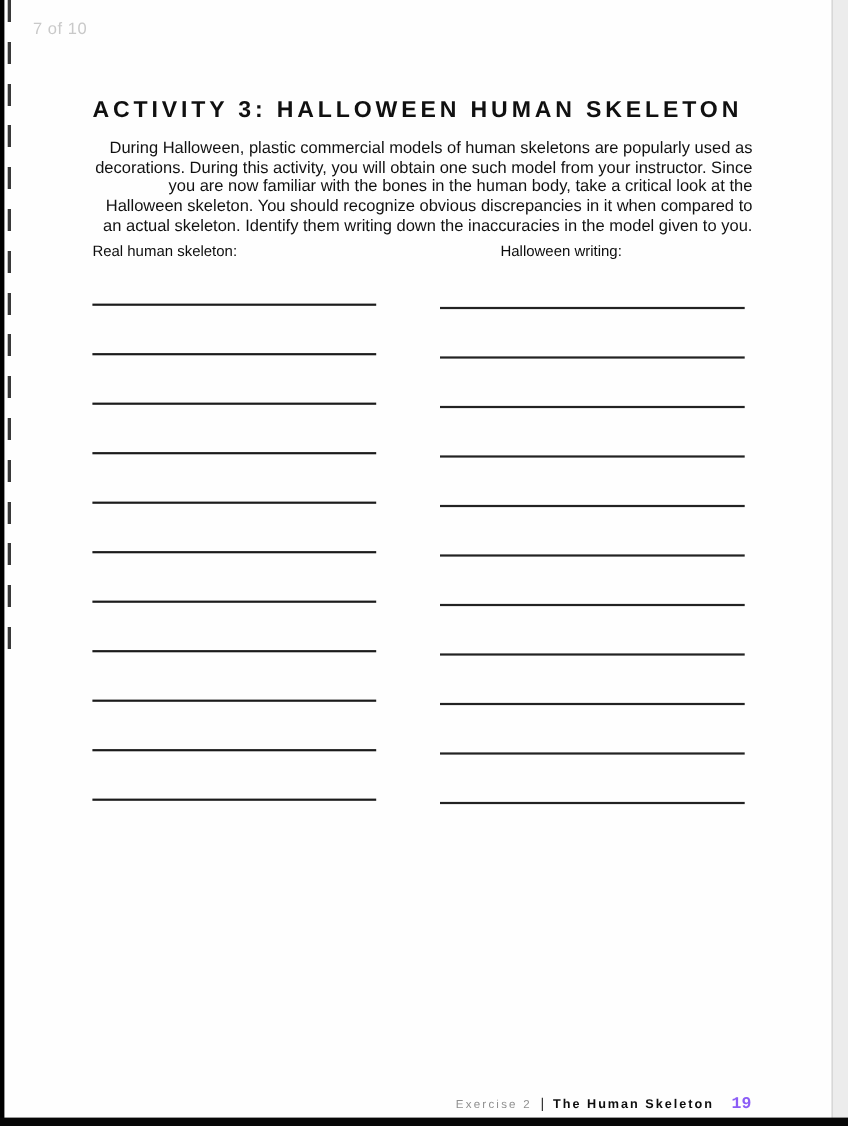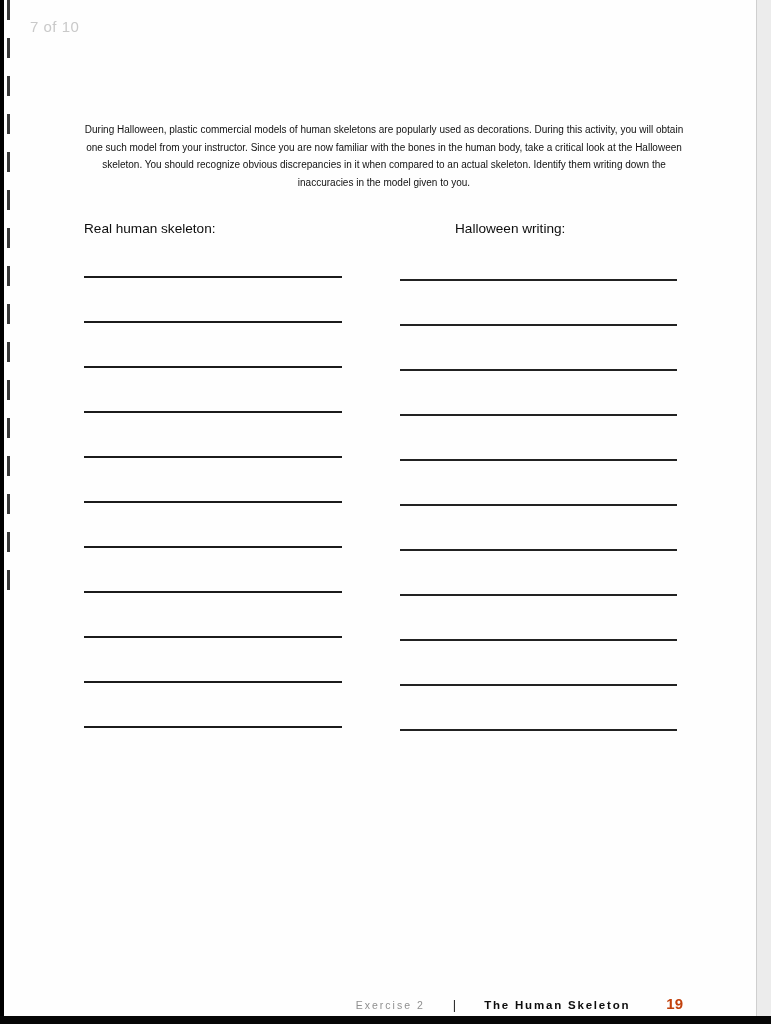--- a/index.html
+++ b/index.html
@@ -43,24 +43,24 @@
     color: #101010;
     white-space: nowrap;
   }
 
   
   .intro {
     position: absolute;
     left: 84px;
     top: 111px;
     width: 600px;
-    font-size: 10px;
+    font-size: 15px;
     line-height: 17.7px;
     color: #111;
-    text-align: center;
+    text-align: right;
   }
 
   
   .col-header {
     position: absolute;
     top: 221px;
     font-size: 13.6px;
     font-weight: normal;
     color: #0d0d0d;
   }
@@ -80,21 +80,20 @@
   .lines-col.right .blank-line { border-bottom-color: #222; }
 
   
   .footer {
     position: absolute;
     right: 88px;
     top: 995px;
     display: flex;
     align-items: baseline;
     white-space: nowrap;
-    gap: 20px;
   }
   .footer-exercise {
     color: #8f8f8f;
     font-size: 10.5px;
     letter-spacing: 2px;
   }
   .footer-sep {
     color: #2a2a2a;
     font-size: 13px;
     margin: 0 8px;
@@ -103,21 +102,22 @@
     font-weight: bold;
     font-size: 11.5px;
     letter-spacing: 1.8px;
     color: #0d0d0d;
     text-align: right;
   }
   .footer-page {
     font-weight: bold;
     font-size: 15px;
     margin-left: 16px;
-    color: #c2410c;
+    color: #8b5cf6;
+    font-family: Liberation Mono, monospace;
   }
 
   
   .edge-left {
     position: absolute;
     left: 0; top: 0;
     width: 4px; height: 100%;
     background: #000;
   }
   .edge-left-dashes {
@@ -141,20 +141,21 @@
     border-left: 1px solid #cfcfcf;
   }
 </style>
 </head>
 <body>
 
 <div class="page">
 
   <span class="page-indicator">7 of 10</span>
 
+  <h1 class="activity-title">ACTIVITY 3: HALLOWEEN HUMAN SKELETON</h1>
 
   <p class="intro">During Halloween, plastic commercial models of human skeletons are popularly used as decorations. During this activity, you will obtain one such model from your instructor. Since you are now familiar with the bones in the human body, take a critical look at the Halloween skeleton. You should recognize obvious discrepancies in it when compared to an actual skeleton. Identify them writing down the inaccuracies in the model given to you.</p>
 
   <div class="col-header left">Real human skeleton:</div>
 
   <div class="col-header right">Halloween writing:</div>
 
   <div class="lines-col left">
       <div class="blank-line"></div>
       <div class="blank-line"></div>

